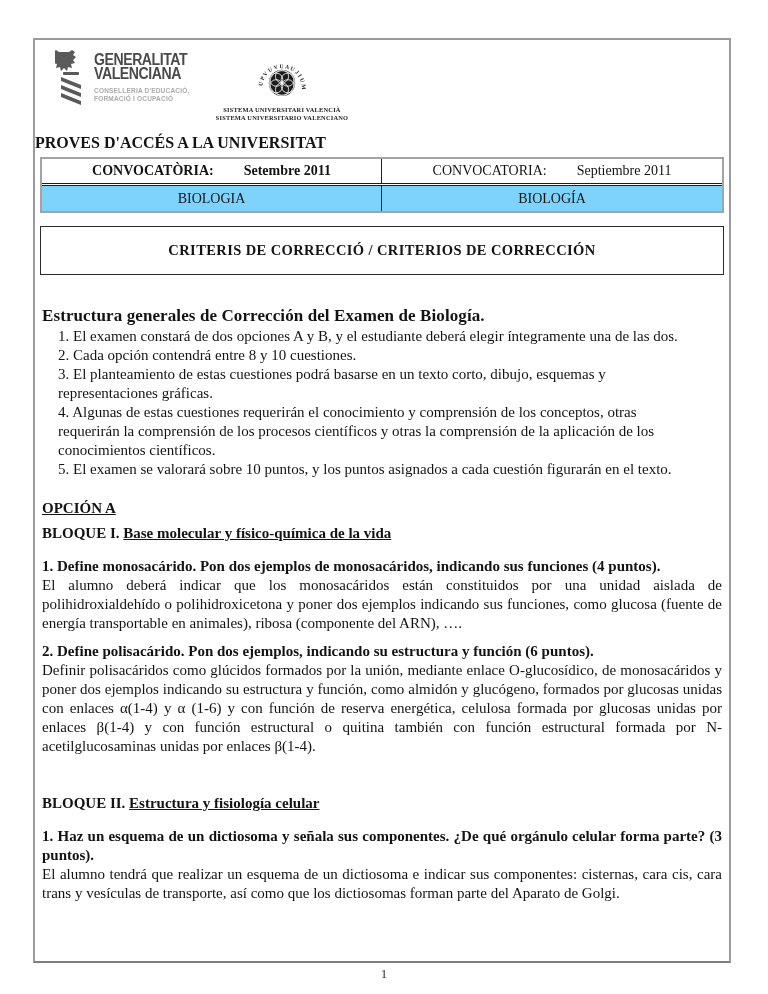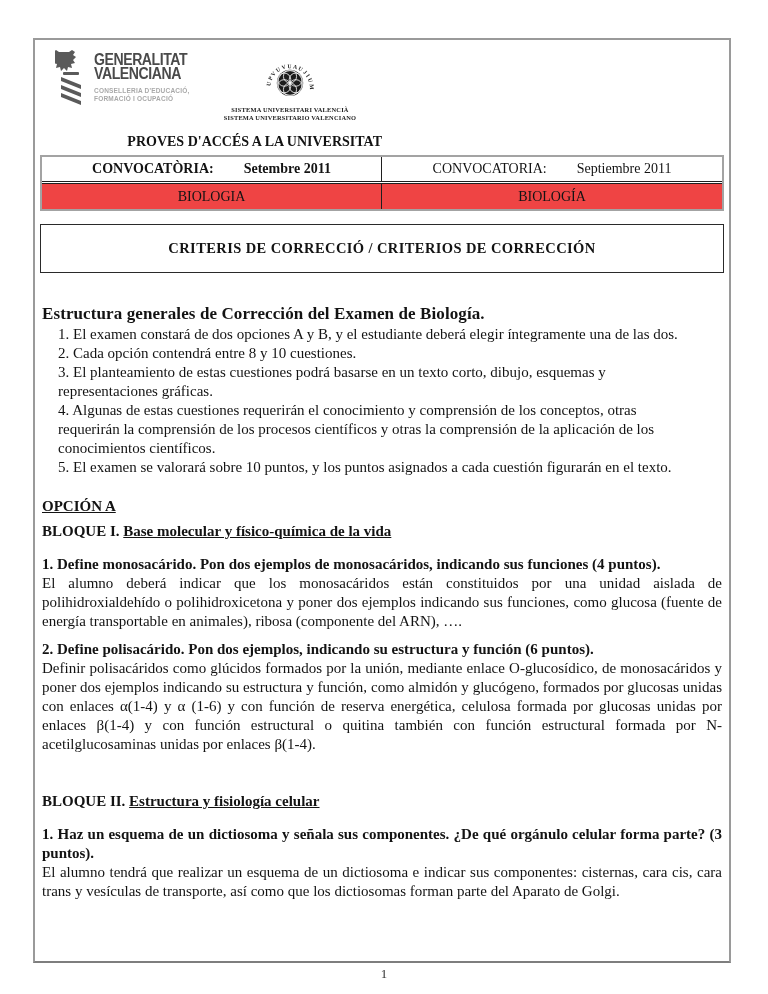--- a/index.html
+++ b/index.html
@@ -12,21 +12,21 @@
   }
   .page-frame {
     position:absolute;
     left:33px; top:38px;
     width:698px; height:925px;
     border:2px solid #9a9a9a;
     border-bottom-color:#7e7e7e;
     background:#ffffff;
   }
   
-  .header { display:flex; padding:10px 18px 0 20px; height:82px;gap:8px; }
+  .header { display:flex; padding:10px 18px 0 20px; height:82px; }
   .gv-logo { width:158px; display:flex; align-items:flex-start; }
   .gv-text { margin-left:5px; padding-top:3px; }
   .gv-word {
     font-family:"Liberation Sans", sans-serif;
     font-size:16px; font-weight:bold; color:#4a4a4a;
     line-height:14px; letter-spacing:-0.5px;
     transform:scaleX(0.88); transform-origin:left;
   }
   .gv-sub {
     margin-top:6px;
@@ -35,26 +35,26 @@
     line-height:8px; letter-spacing:0.2px;
   }
   .commission { flex:1; text-align:center; padding-top:12px; }
   .commission-l1 { font-weight:bold; font-size:13px; letter-spacing:0.2px; }
   .commission-l2 { font-size:13.5px; margin-top:9px; letter-spacing:0.2px; }
   .suv { width:138px; text-align:center; }
   .suv svg { display:block; margin:0 auto; }
   .suv-text { font-size:6.4px; font-weight:bold; line-height:7.5px; color:#222; letter-spacing:0.2px; }
   
   .proves-row { display:flex; margin-top:12px; }
-  .proves-cell { width:50%; text-align:right; font-size:14px;padding-left:36px; }
+  .proves-cell { width:50%; text-align:left; font-size:16px; }
   .proves-cell.valencia { font-weight:bold; }
   .info-table { margin:5px 5px 0 5px; border:2px solid #a3a3a3; }
   .it-row { display:flex; align-items:stretch; }
   .it-row-conv { border-bottom:3px double #1f1f1f; }
-  .it-row-subject { background:#ef4444; }
+  .it-row-subject { background:#7dd3fc; }
   .it-cell {
     width:50%; display:flex; align-items:center; justify-content:center;
     font-size:14px; height:24px;
   }
   .it-row-subject .it-cell { height:25px; }
   .it-cell.divider { border-right:1px solid #1f1f1f; }
   .it-cell .bold { font-weight:bold; }
   .it-gap { display:inline-block; width:30px; }
   
   .criteria-box {

